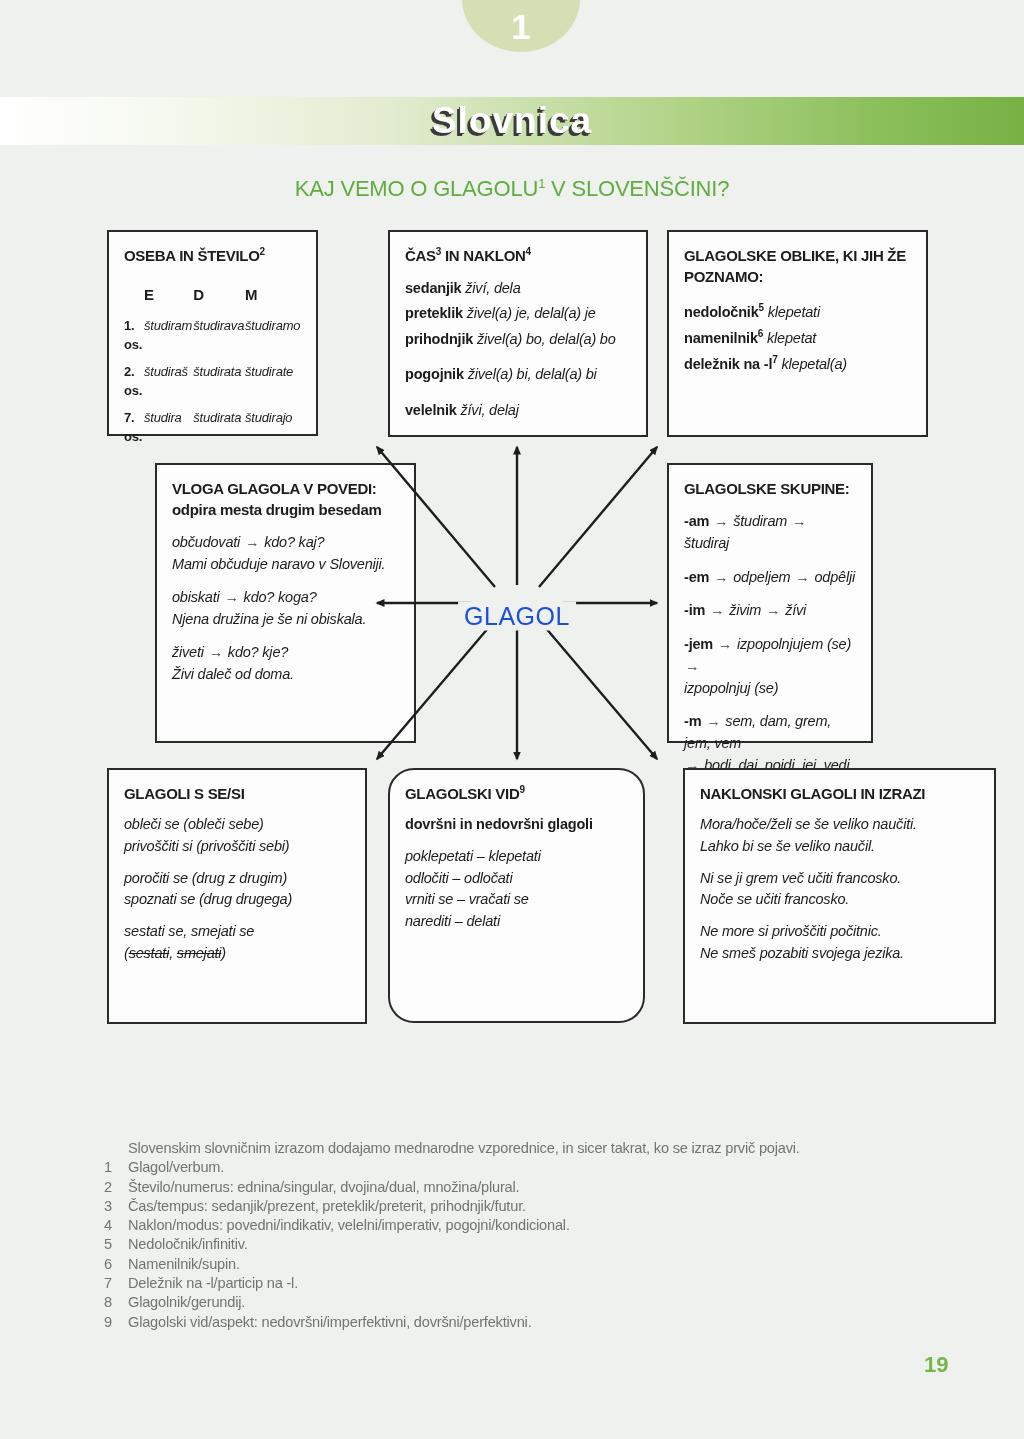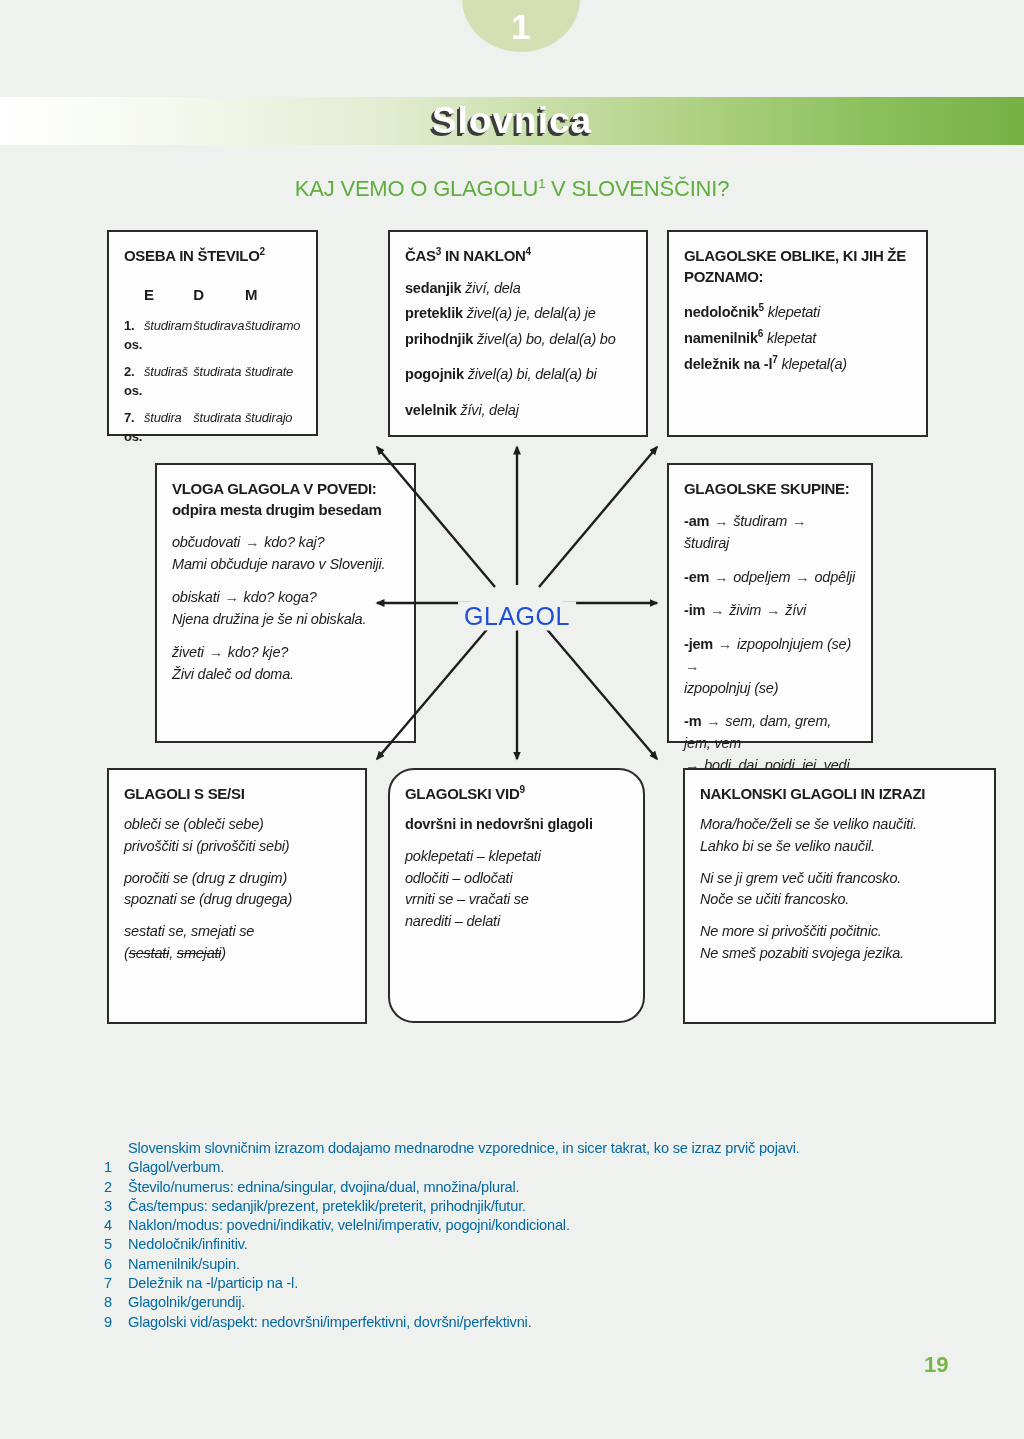--- a/index.html
+++ b/index.html
@@ -64,21 +64,21 @@
 
   
   .sk-row{margin-top:12px;line-height:1.5;}
 
   
   .glagol-label{position:absolute;left:517px;top:616px;transform:translate(-50%,-50%);
     color:#1d4ed8;font-weight:normal;font-size:25px;letter-spacing:0.5px;background:#eff1ef;padding:0 6px;z-index:2;}
   svg.arrows{position:absolute;left:0;top:0;z-index:1;}
 
   
-  .footnotes{position:absolute;left:104px;top:1139px;width:850px;font-size:14.6px;color:#0369a1;
+  .footnotes{position:absolute;left:104px;top:1139px;width:850px;font-size:14.6px;color:#737373;
     letter-spacing:-0.2px;line-height:19.3px;}
   .fn-intro{margin-left:24px;}
   .fn-item{display:flex;}
   .fn-num{width:24px;flex:none;}
   .fn-text{flex:1;}
 
   .page-number{position:absolute;left:924px;top:1352px;color:#76b649;font-weight:bold;font-size:22px;}
 </style>
 </head>
 <body>

